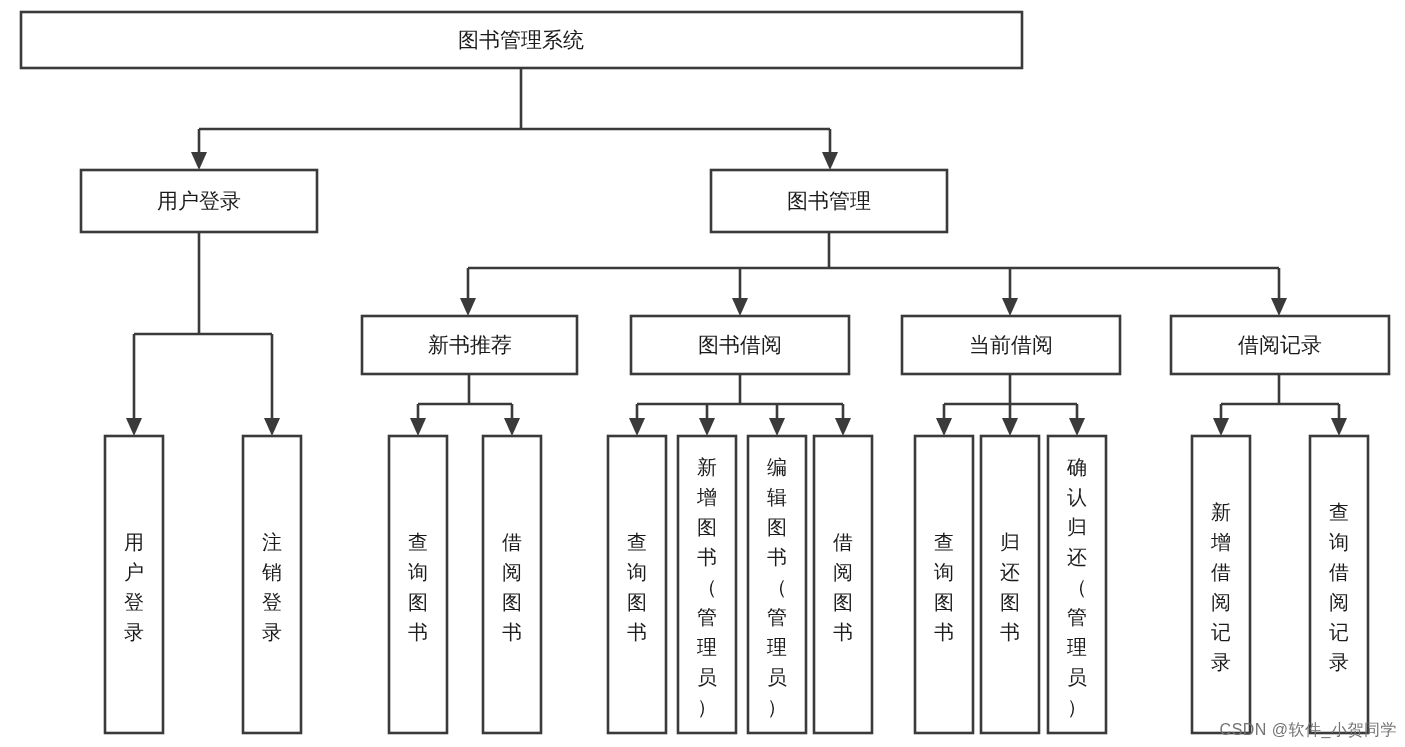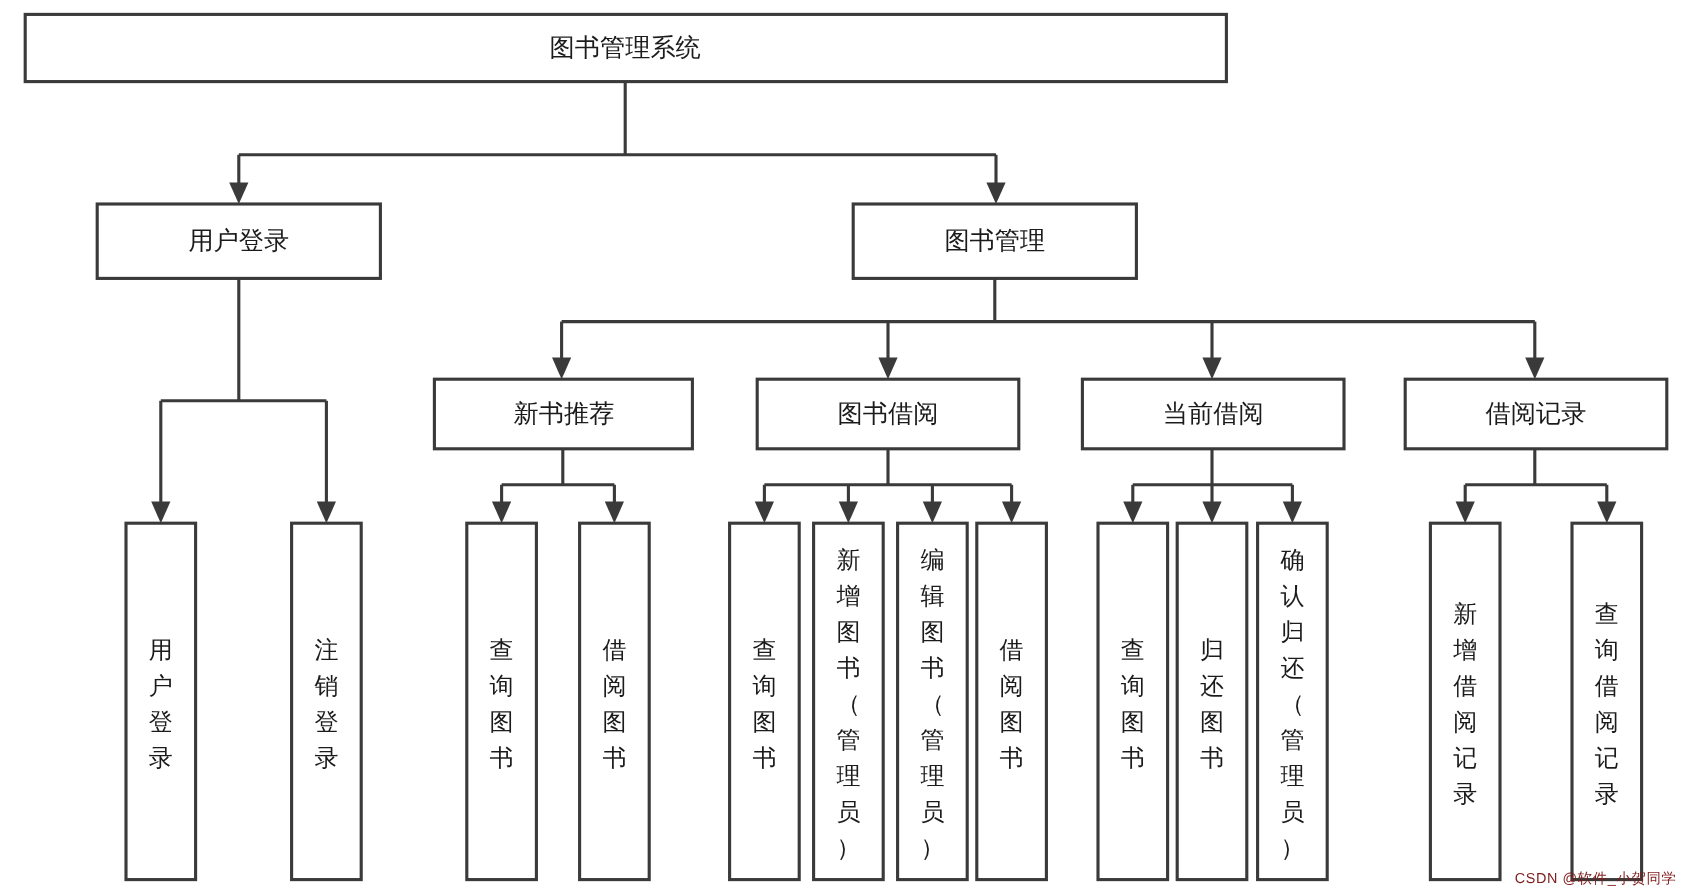--- a/index.html
+++ b/index.html
@@ -51,22 +51,22 @@
     font-family: "Liberation Sans", "DejaVu Sans", sans-serif;
     font-size: 20px;
     fill: #1b1b1b;
     text-anchor: middle;
   }
   .watermark {
     position: absolute;
     right: 8px;
     bottom: 6px;
     font-family: "Liberation Sans", "DejaVu Sans", sans-serif;
-    font-size: 12px;
-    color: #7f1d1d;
+    font-size: 16px;
+    color: #737373;
     white-space: nowrap;
     letter-spacing: 0.5px;
   }
 </style>
 </head>
 <body>
 
 <div id="diagram-root">
 
   <svg class="diagram-canvas" viewBox="0 0 1405 747">

